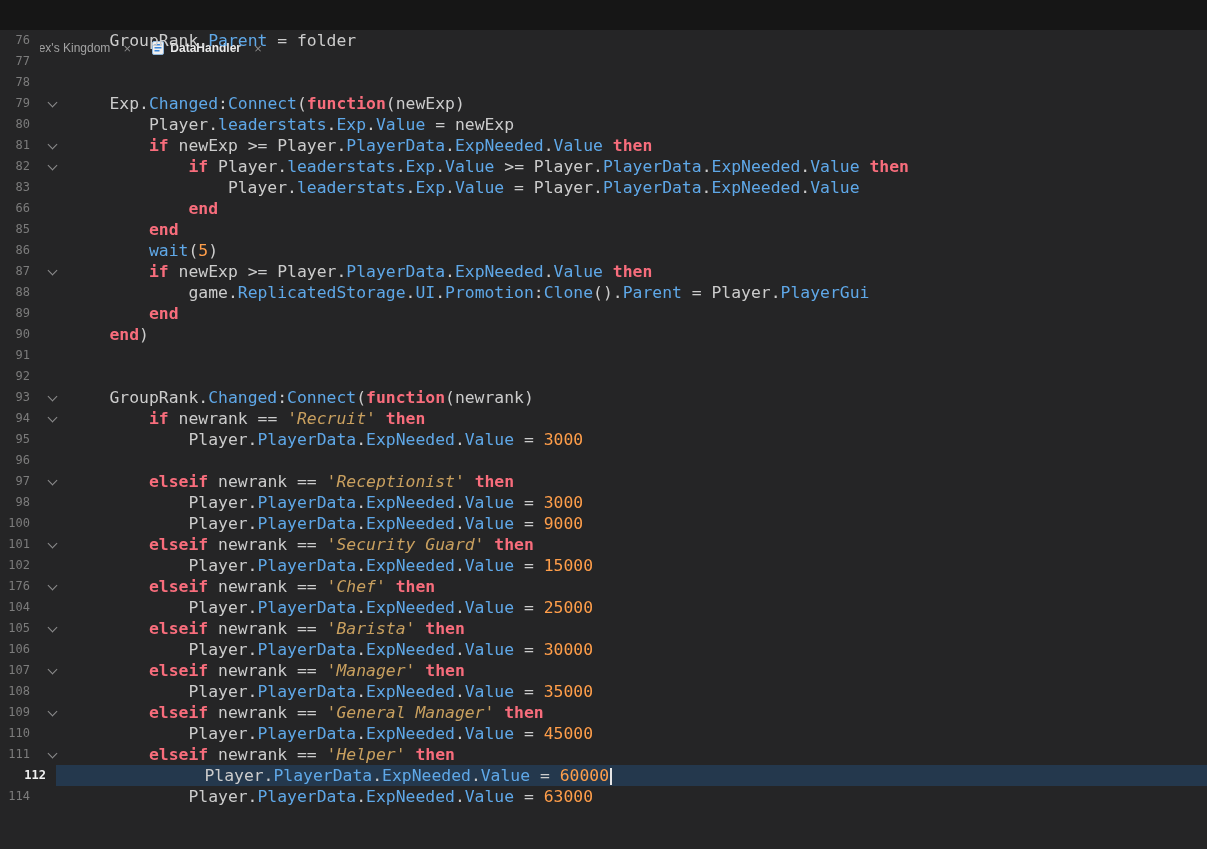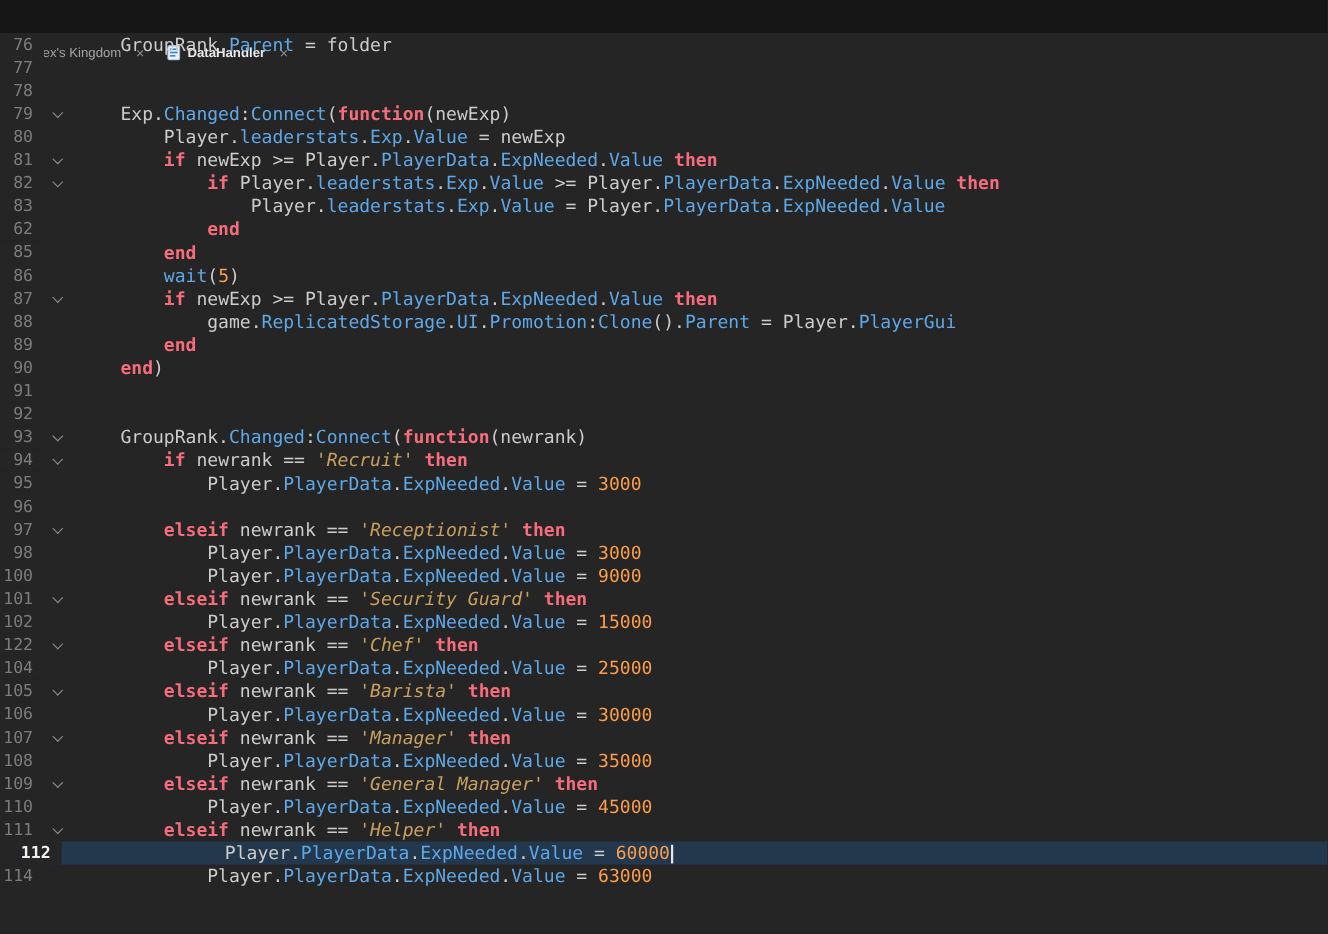--- a/index.html
+++ b/index.html
@@ -31,21 +31,21 @@
 
   
   .editor { height:819px; overflow:hidden; background:var(--editor-bg,#252526); }
   .code-line {
     display:flex; height:21px; line-height:21px;
     white-space:pre; font-size:16.4px;
   }
   .code-line.current { background:var(--current-line-bg,#24384d);margin-left:16px; }
   .gutter-num {
     flex:none; width:40px; padding-right:10px; text-align:right;
-    font-size:15px; color:var(--line-number,#7c7c7c);
+    font-size:12px; color:var(--line-number,#7c7c7c);
     background:var(--editor-bg,#252526);
   }
   .code-line.current .gutter-num { color:#f0f0f0; font-weight:bold; }
   .fold-col { flex:none; width:30px; position:relative; }
   .fold-chevron {
     position:absolute; left:9px; top:6px; width:7px; height:7px;
     border-right:1.6px solid #8d8d8d; border-bottom:1.6px solid #8d8d8d;
     transform:rotate(45deg);
   }
   .code-text { flex:1; }
@@ -98,39 +98,39 @@
   <div class="editor">
     <div id="code-area">
         <div class="code-line"><span class="gutter-num">76</span><span class="fold-col"></span><span class="code-text"><span class="tok-p">    GroupRank.</span><span class="tok-b">Parent</span><span class="tok-p"> = folder</span></span></div>
         <div class="code-line"><span class="gutter-num">77</span><span class="fold-col"></span><span class="code-text"></span></div>
         <div class="code-line"><span class="gutter-num">78</span><span class="fold-col"></span><span class="code-text"></span></div>
         <div class="code-line"><span class="gutter-num">79</span><span class="fold-col"><span class="fold-chevron"></span></span><span class="code-text"><span class="tok-p">    Exp.</span><span class="tok-b">Changed</span><span class="tok-p">:</span><span class="tok-b">Connect</span><span class="tok-p">(</span><span class="tok-k">function</span><span class="tok-p">(newExp)</span></span></div>
         <div class="code-line"><span class="gutter-num">80</span><span class="fold-col"></span><span class="code-text"><span class="tok-p">        Player.</span><span class="tok-b">leaderstats</span><span class="tok-p">.</span><span class="tok-b">Exp</span><span class="tok-p">.</span><span class="tok-b">Value</span><span class="tok-p"> = newExp</span></span></div>
         <div class="code-line"><span class="gutter-num">81</span><span class="fold-col"><span class="fold-chevron"></span></span><span class="code-text"><span class="tok-p">        </span><span class="tok-k">if</span><span class="tok-p"> newExp &gt;= Player.</span><span class="tok-b">PlayerData</span><span class="tok-p">.</span><span class="tok-b">ExpNeeded</span><span class="tok-p">.</span><span class="tok-b">Value</span><span class="tok-p"> </span><span class="tok-k">then</span></span></div>
         <div class="code-line"><span class="gutter-num">82</span><span class="fold-col"><span class="fold-chevron"></span></span><span class="code-text"><span class="tok-p">            </span><span class="tok-k">if</span><span class="tok-p"> Player.</span><span class="tok-b">leaderstats</span><span class="tok-p">.</span><span class="tok-b">Exp</span><span class="tok-p">.</span><span class="tok-b">Value</span><span class="tok-p"> &gt;= Player.</span><span class="tok-b">PlayerData</span><span class="tok-p">.</span><span class="tok-b">ExpNeeded</span><span class="tok-p">.</span><span class="tok-b">Value</span><span class="tok-p"> </span><span class="tok-k">then</span></span></div>
         <div class="code-line"><span class="gutter-num">83</span><span class="fold-col"></span><span class="code-text"><span class="tok-p">                Player.</span><span class="tok-b">leaderstats</span><span class="tok-p">.</span><span class="tok-b">Exp</span><span class="tok-p">.</span><span class="tok-b">Value</span><span class="tok-p"> = Player.</span><span class="tok-b">PlayerData</span><span class="tok-p">.</span><span class="tok-b">ExpNeeded</span><span class="tok-p">.</span><span class="tok-b">Value</span></span></div>
-        <div class="code-line"><span class="gutter-num">62</span><span class="fold-col"></span><span class="code-text"><span class="tok-p">            </span><span class="tok-k">end</span></span></div>
+        <div class="code-line"><span class="gutter-num">66</span><span class="fold-col"></span><span class="code-text"><span class="tok-p">            </span><span class="tok-k">end</span></span></div>
         <div class="code-line"><span class="gutter-num">85</span><span class="fold-col"></span><span class="code-text"><span class="tok-p">        </span><span class="tok-k">end</span></span></div>
         <div class="code-line"><span class="gutter-num">86</span><span class="fold-col"></span><span class="code-text"><span class="tok-p">        </span><span class="tok-b">wait</span><span class="tok-p">(</span><span class="tok-n">5</span><span class="tok-p">)</span></span></div>
         <div class="code-line"><span class="gutter-num">87</span><span class="fold-col"><span class="fold-chevron"></span></span><span class="code-text"><span class="tok-p">        </span><span class="tok-k">if</span><span class="tok-p"> newExp &gt;= Player.</span><span class="tok-b">PlayerData</span><span class="tok-p">.</span><span class="tok-b">ExpNeeded</span><span class="tok-p">.</span><span class="tok-b">Value</span><span class="tok-p"> </span><span class="tok-k">then</span></span></div>
         <div class="code-line"><span class="gutter-num">88</span><span class="fold-col"></span><span class="code-text"><span class="tok-p">            game.</span><span class="tok-b">ReplicatedStorage</span><span class="tok-p">.</span><span class="tok-b">UI</span><span class="tok-p">.</span><span class="tok-b">Promotion</span><span class="tok-p">:</span><span class="tok-b">Clone</span><span class="tok-p">().</span><span class="tok-b">Parent</span><span class="tok-p"> = Player.</span><span class="tok-b">PlayerGui</span></span></div>
         <div class="code-line"><span class="gutter-num">89</span><span class="fold-col"></span><span class="code-text"><span class="tok-p">        </span><span class="tok-k">end</span></span></div>
         <div class="code-line"><span class="gutter-num">90</span><span class="fold-col"></span><span class="code-text"><span class="tok-p">    </span><span class="tok-k">end</span><span class="tok-p">)</span></span></div>
         <div class="code-line"><span class="gutter-num">91</span><span class="fold-col"></span><span class="code-text"></span></div>
         <div class="code-line"><span class="gutter-num">92</span><span class="fold-col"></span><span class="code-text"></span></div>
         <div class="code-line"><span class="gutter-num">93</span><span class="fold-col"><span class="fold-chevron"></span></span><span class="code-text"><span class="tok-p">    GroupRank.</span><span class="tok-b">Changed</span><span class="tok-p">:</span><span class="tok-b">Connect</span><span class="tok-p">(</span><span class="tok-k">function</span><span class="tok-p">(newrank)</span></span></div>
         <div class="code-line"><span class="gutter-num">94</span><span class="fold-col"><span class="fold-chevron"></span></span><span class="code-text"><span class="tok-p">        </span><span class="tok-k">if</span><span class="tok-p"> newrank == </span><span class="tok-s">'Recruit'</span><span class="tok-p"> </span><span class="tok-k">then</span></span></div>
         <div class="code-line"><span class="gutter-num">95</span><span class="fold-col"></span><span class="code-text"><span class="tok-p">            Player.</span><span class="tok-b">PlayerData</span><span class="tok-p">.</span><span class="tok-b">ExpNeeded</span><span class="tok-p">.</span><span class="tok-b">Value</span><span class="tok-p"> = </span><span class="tok-n">3000</span></span></div>
         <div class="code-line"><span class="gutter-num">96</span><span class="fold-col"></span><span class="code-text"></span></div>
         <div class="code-line"><span class="gutter-num">97</span><span class="fold-col"><span class="fold-chevron"></span></span><span class="code-text"><span class="tok-p">        </span><span class="tok-k">elseif</span><span class="tok-p"> newrank == </span><span class="tok-s">'Receptionist'</span><span class="tok-p"> </span><span class="tok-k">then</span></span></div>
         <div class="code-line"><span class="gutter-num">98</span><span class="fold-col"></span><span class="code-text"><span class="tok-p">            Player.</span><span class="tok-b">PlayerData</span><span class="tok-p">.</span><span class="tok-b">ExpNeeded</span><span class="tok-p">.</span><span class="tok-b">Value</span><span class="tok-p"> = </span><span class="tok-n">3000</span></span></div>
         <div class="code-line"><span class="gutter-num">100</span><span class="fold-col"></span><span class="code-text"><span class="tok-p">            Player.</span><span class="tok-b">PlayerData</span><span class="tok-p">.</span><span class="tok-b">ExpNeeded</span><span class="tok-p">.</span><span class="tok-b">Value</span><span class="tok-p"> = </span><span class="tok-n">9000</span></span></div>
         <div class="code-line"><span class="gutter-num">101</span><span class="fold-col"><span class="fold-chevron"></span></span><span class="code-text"><span class="tok-p">        </span><span class="tok-k">elseif</span><span class="tok-p"> newrank == </span><span class="tok-s">'Security Guard'</span><span class="tok-p"> </span><span class="tok-k">then</span></span></div>
         <div class="code-line"><span class="gutter-num">102</span><span class="fold-col"></span><span class="code-text"><span class="tok-p">            Player.</span><span class="tok-b">PlayerData</span><span class="tok-p">.</span><span class="tok-b">ExpNeeded</span><span class="tok-p">.</span><span class="tok-b">Value</span><span class="tok-p"> = </span><span class="tok-n">15000</span></span></div>
-        <div class="code-line"><span class="gutter-num">122</span><span class="fold-col"><span class="fold-chevron"></span></span><span class="code-text"><span class="tok-p">        </span><span class="tok-k">elseif</span><span class="tok-p"> newrank == </span><span class="tok-s">'Chef'</span><span class="tok-p"> </span><span class="tok-k">then</span></span></div>
+        <div class="code-line"><span class="gutter-num">176</span><span class="fold-col"><span class="fold-chevron"></span></span><span class="code-text"><span class="tok-p">        </span><span class="tok-k">elseif</span><span class="tok-p"> newrank == </span><span class="tok-s">'Chef'</span><span class="tok-p"> </span><span class="tok-k">then</span></span></div>
         <div class="code-line"><span class="gutter-num">104</span><span class="fold-col"></span><span class="code-text"><span class="tok-p">            Player.</span><span class="tok-b">PlayerData</span><span class="tok-p">.</span><span class="tok-b">ExpNeeded</span><span class="tok-p">.</span><span class="tok-b">Value</span><span class="tok-p"> = </span><span class="tok-n">25000</span></span></div>
         <div class="code-line"><span class="gutter-num">105</span><span class="fold-col"><span class="fold-chevron"></span></span><span class="code-text"><span class="tok-p">        </span><span class="tok-k">elseif</span><span class="tok-p"> newrank == </span><span class="tok-s">'Barista'</span><span class="tok-p"> </span><span class="tok-k">then</span></span></div>
         <div class="code-line"><span class="gutter-num">106</span><span class="fold-col"></span><span class="code-text"><span class="tok-p">            Player.</span><span class="tok-b">PlayerData</span><span class="tok-p">.</span><span class="tok-b">ExpNeeded</span><span class="tok-p">.</span><span class="tok-b">Value</span><span class="tok-p"> = </span><span class="tok-n">30000</span></span></div>
         <div class="code-line"><span class="gutter-num">107</span><span class="fold-col"><span class="fold-chevron"></span></span><span class="code-text"><span class="tok-p">        </span><span class="tok-k">elseif</span><span class="tok-p"> newrank == </span><span class="tok-s">'Manager'</span><span class="tok-p"> </span><span class="tok-k">then</span></span></div>
         <div class="code-line"><span class="gutter-num">108</span><span class="fold-col"></span><span class="code-text"><span class="tok-p">            Player.</span><span class="tok-b">PlayerData</span><span class="tok-p">.</span><span class="tok-b">ExpNeeded</span><span class="tok-p">.</span><span class="tok-b">Value</span><span class="tok-p"> = </span><span class="tok-n">35000</span></span></div>
         <div class="code-line"><span class="gutter-num">109</span><span class="fold-col"><span class="fold-chevron"></span></span><span class="code-text"><span class="tok-p">        </span><span class="tok-k">elseif</span><span class="tok-p"> newrank == </span><span class="tok-s">'General Manager'</span><span class="tok-p"> </span><span class="tok-k">then</span></span></div>
         <div class="code-line"><span class="gutter-num">110</span><span class="fold-col"></span><span class="code-text"><span class="tok-p">            Player.</span><span class="tok-b">PlayerData</span><span class="tok-p">.</span><span class="tok-b">ExpNeeded</span><span class="tok-p">.</span><span class="tok-b">Value</span><span class="tok-p"> = </span><span class="tok-n">45000</span></span></div>
         <div class="code-line"><span class="gutter-num">111</span><span class="fold-col"><span class="fold-chevron"></span></span><span class="code-text"><span class="tok-p">        </span><span class="tok-k">elseif</span><span class="tok-p"> newrank == </span><span class="tok-s">'Helper'</span><span class="tok-p"> </span><span class="tok-k">then</span></span></div>
         <div class="code-line current"><span class="gutter-num">112</span><span class="fold-col"></span><span class="code-text"><span class="tok-p">            Player.</span><span class="tok-b">PlayerData</span><span class="tok-p">.</span><span class="tok-b">ExpNeeded</span><span class="tok-p">.</span><span class="tok-b">Value</span><span class="tok-p"> = </span><span class="tok-n">60000</span><span class="caret"></span></span></div>
         <div class="code-line"><span class="gutter-num">114</span><span class="fold-col"></span><span class="code-text"><span class="tok-p">            Player.</span><span class="tok-b">PlayerData</span><span class="tok-p">.</span><span class="tok-b">ExpNeeded</span><span class="tok-p">.</span><span class="tok-b">Value</span><span class="tok-p"> = </span><span class="tok-n">63000</span></span></div>

